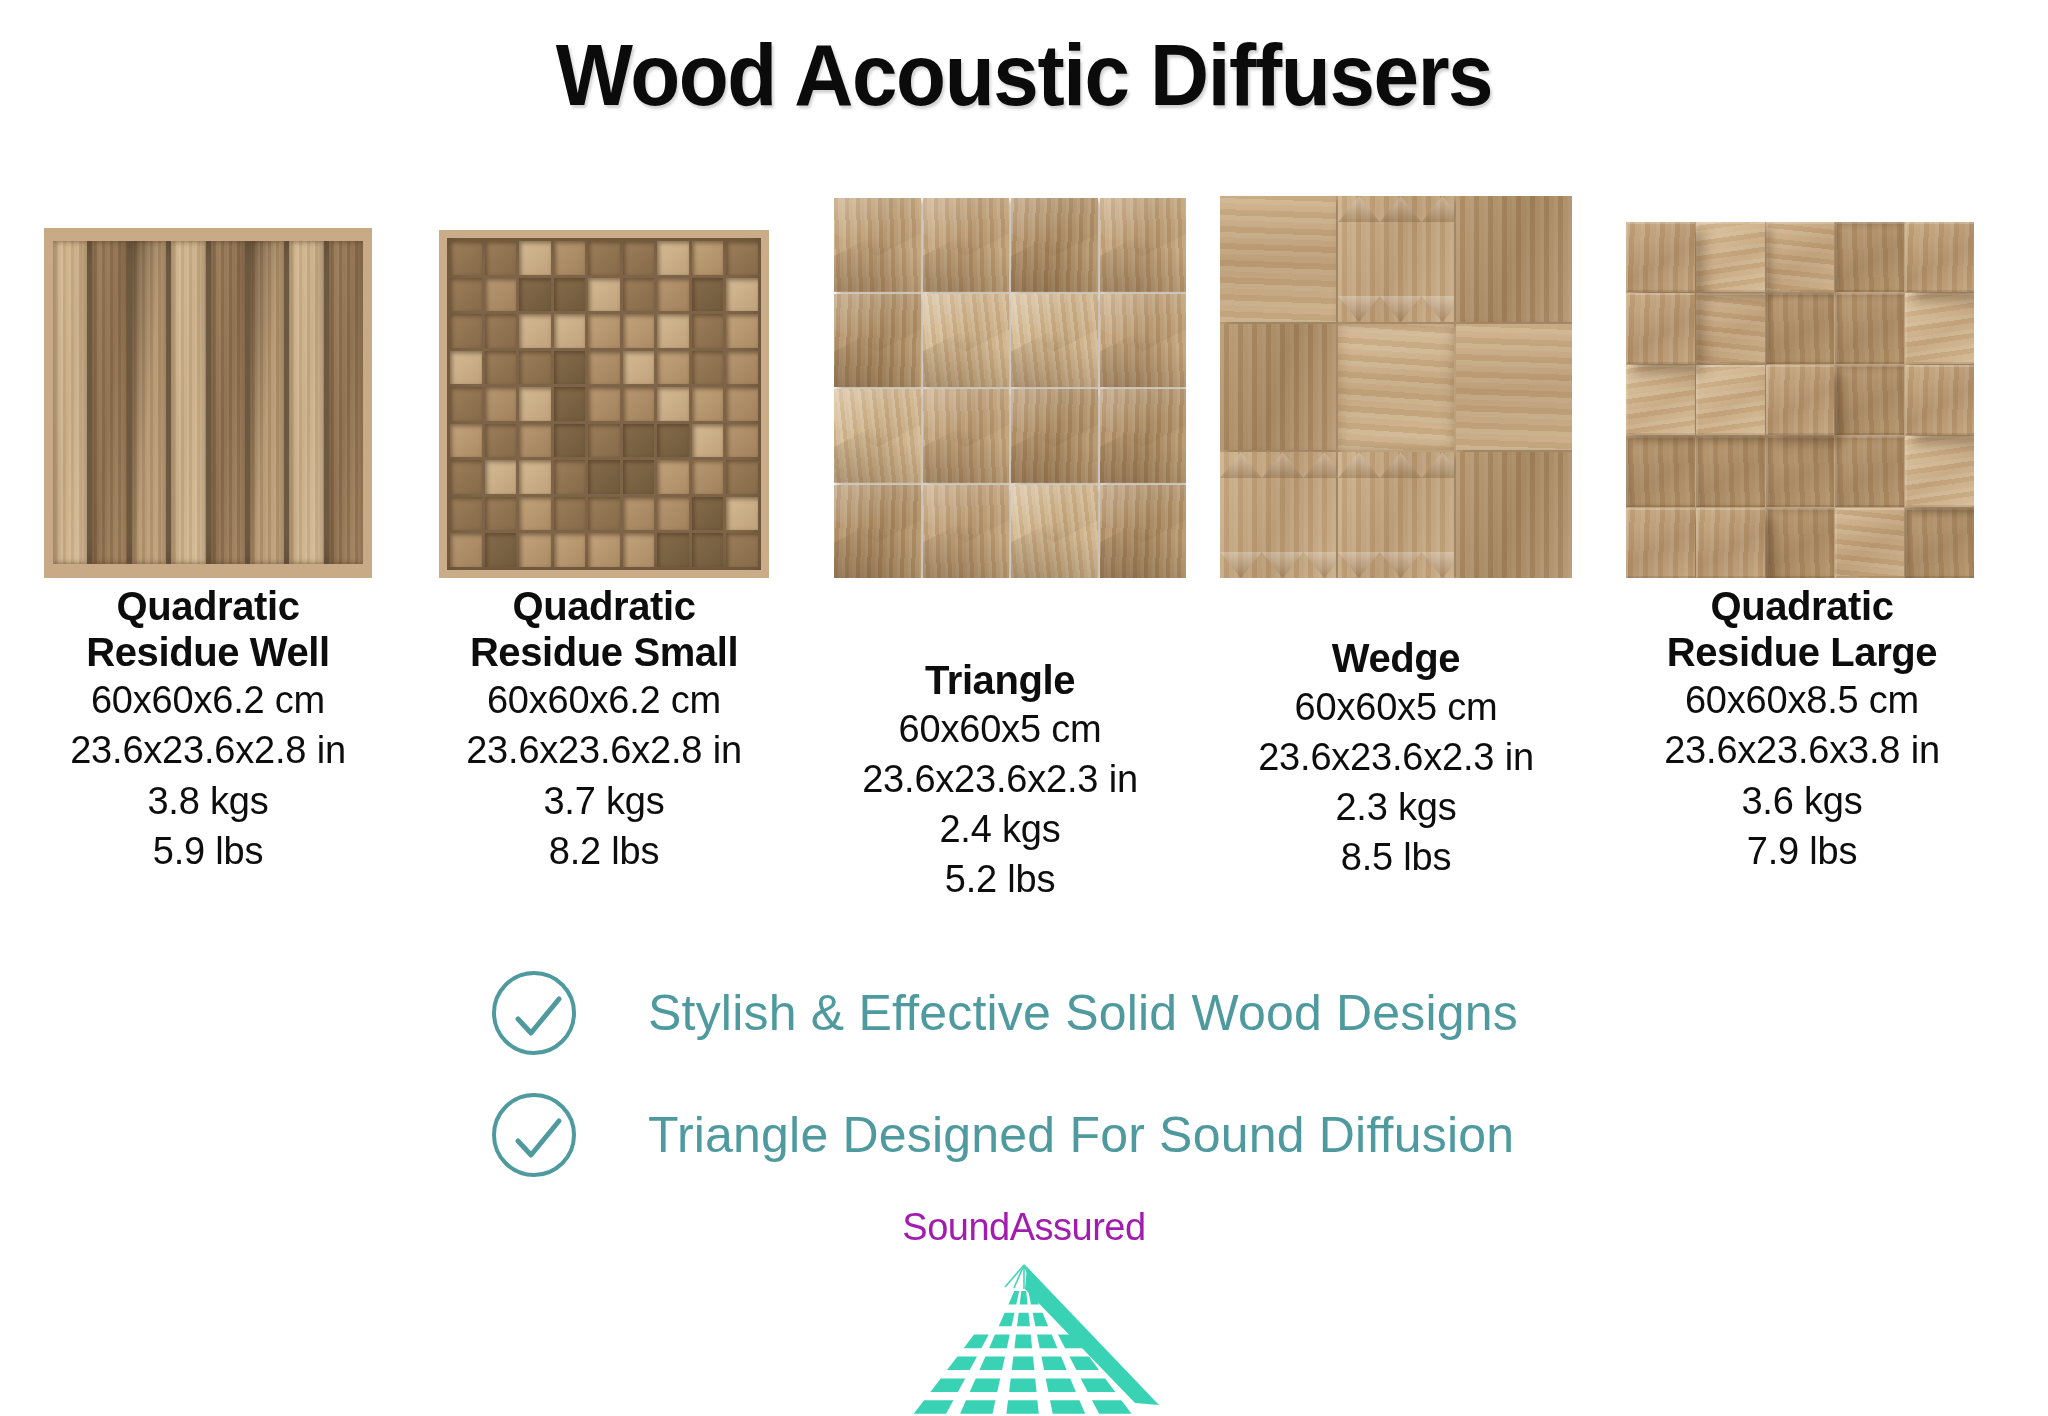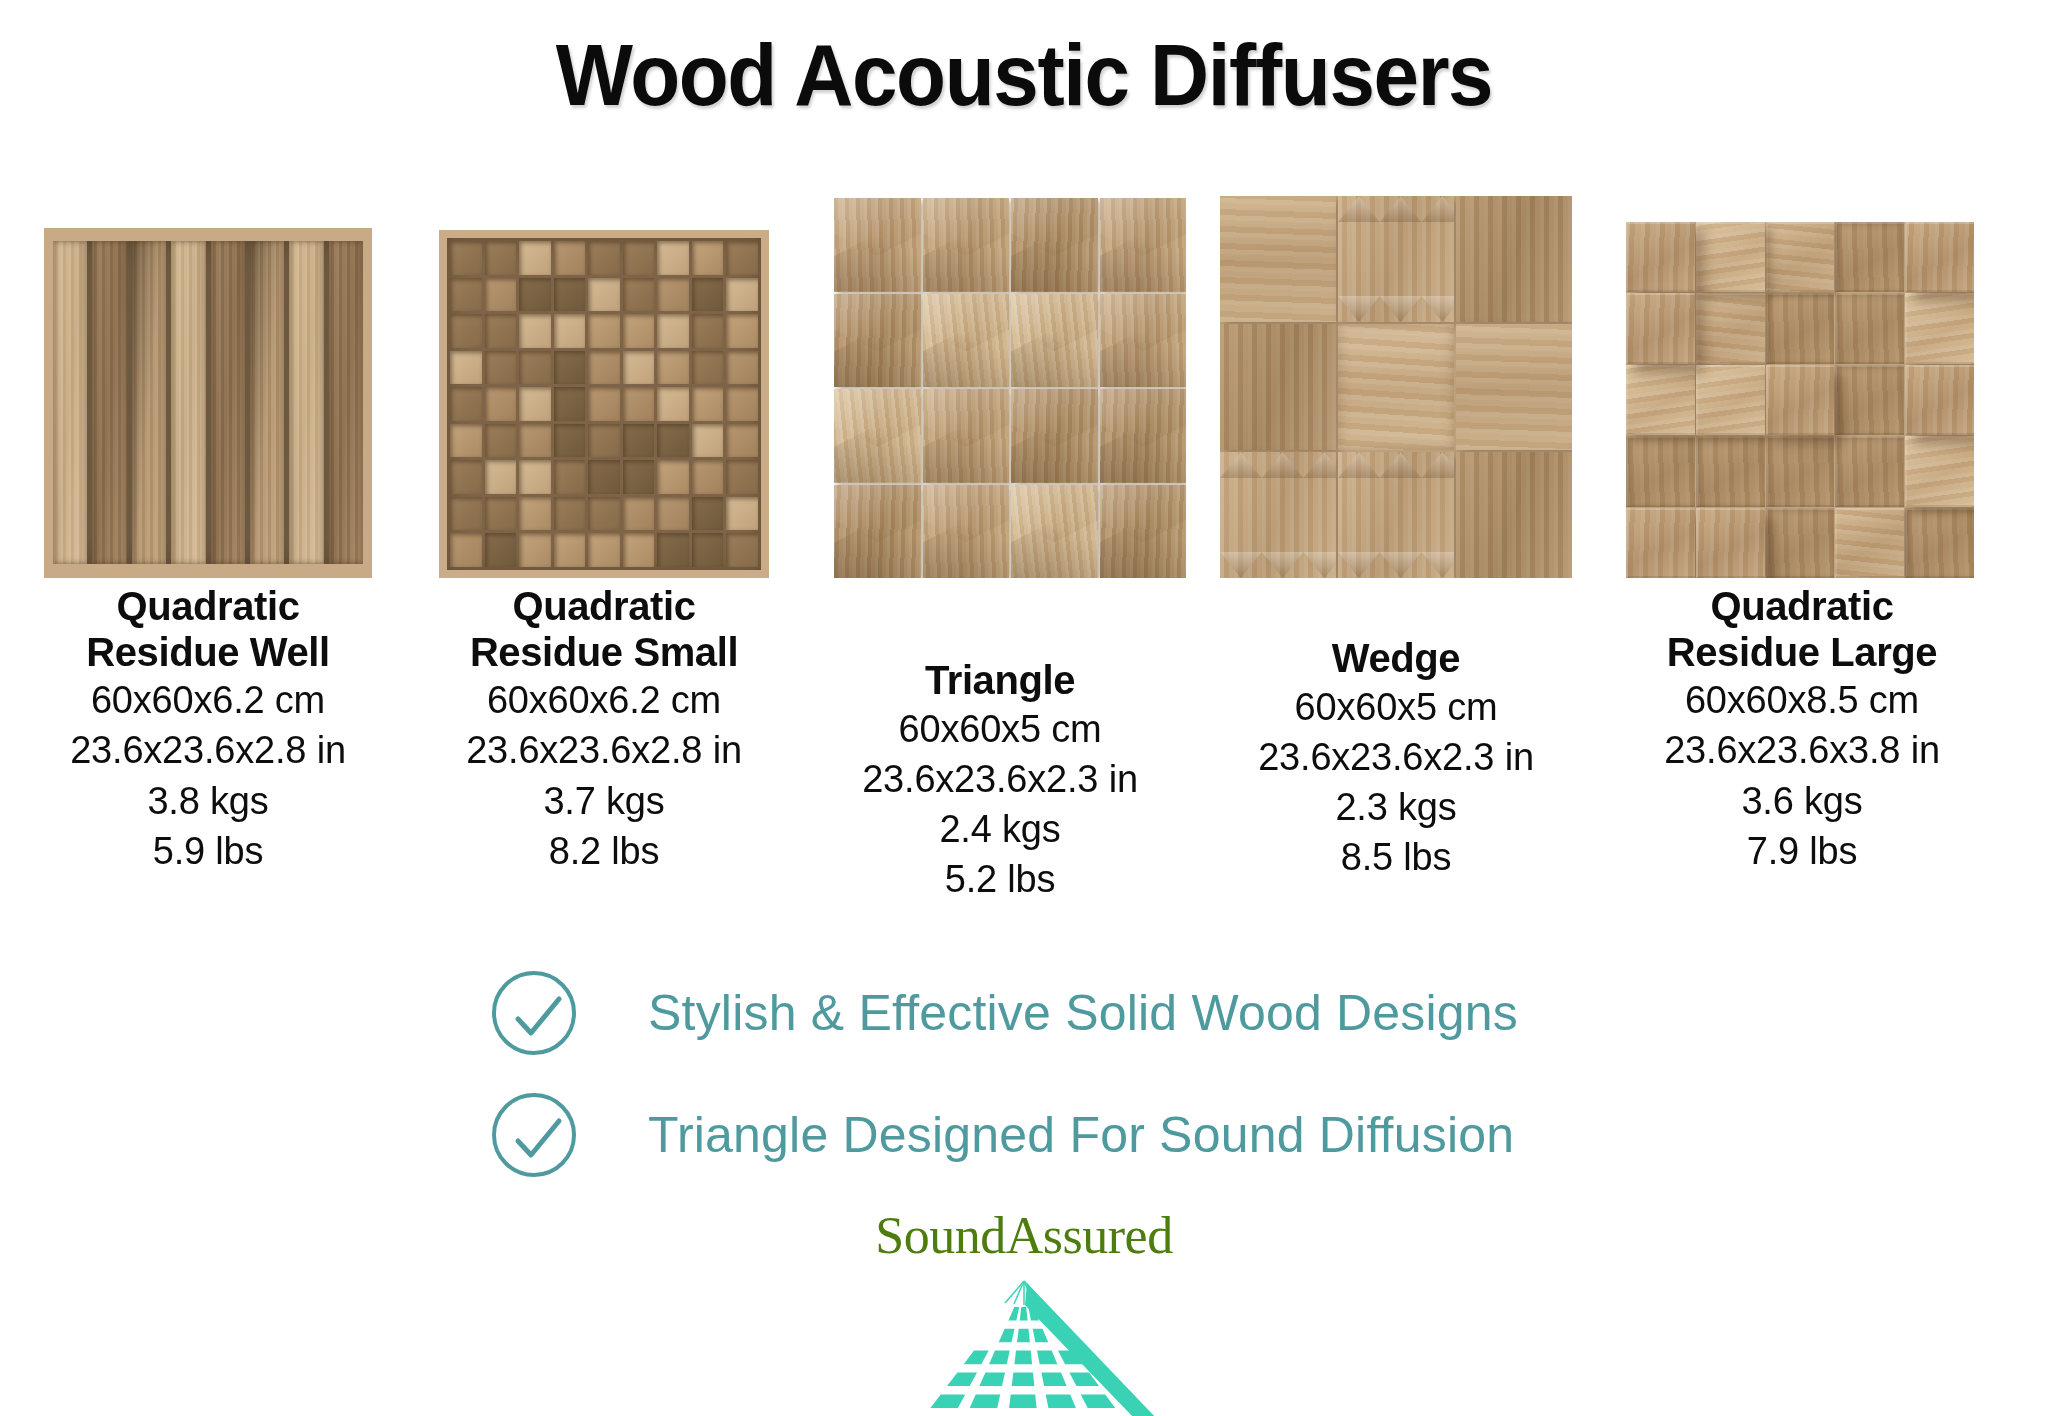--- a/index.html
+++ b/index.html
@@ -362,24 +362,24 @@
   
   .logo {
     position: absolute;
     left: 50%;
     transform: translateX(-50%);
     top: 1206px;
     width: 330px;
     text-align: center;
   }
   .logo .wordmark {
-    font-size: 52px;
-    color: #4d7c0f;
+    font-size: 38px;
+    color: #a21caf;
     letter-spacing: -0.5px;
-    font-family: Liberation Serif, serif;
+    font-family: Liberation Sans, sans-serif;
   }
   .logo .mark { margin-top: 4px; }
 </style>
 </head>
 <body>
 
 <div id="page">
 
   <h1 class="title">Wood Acoustic Diffusers</h1>
 

